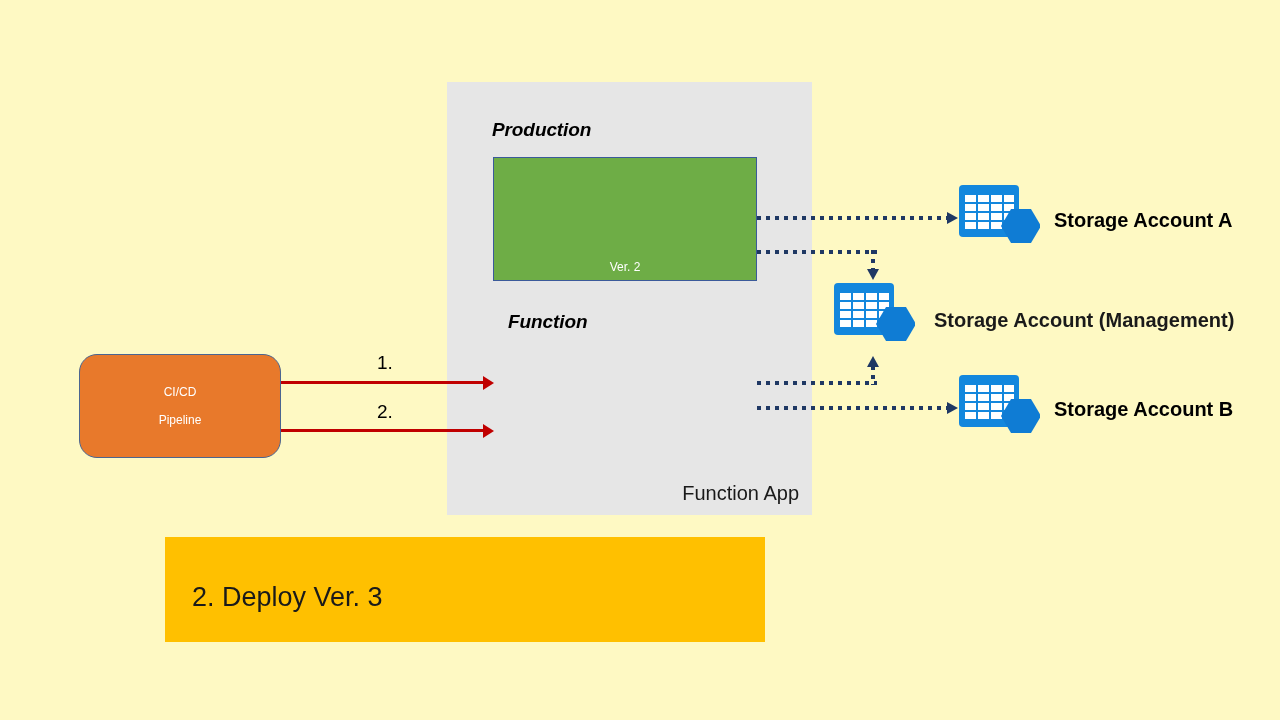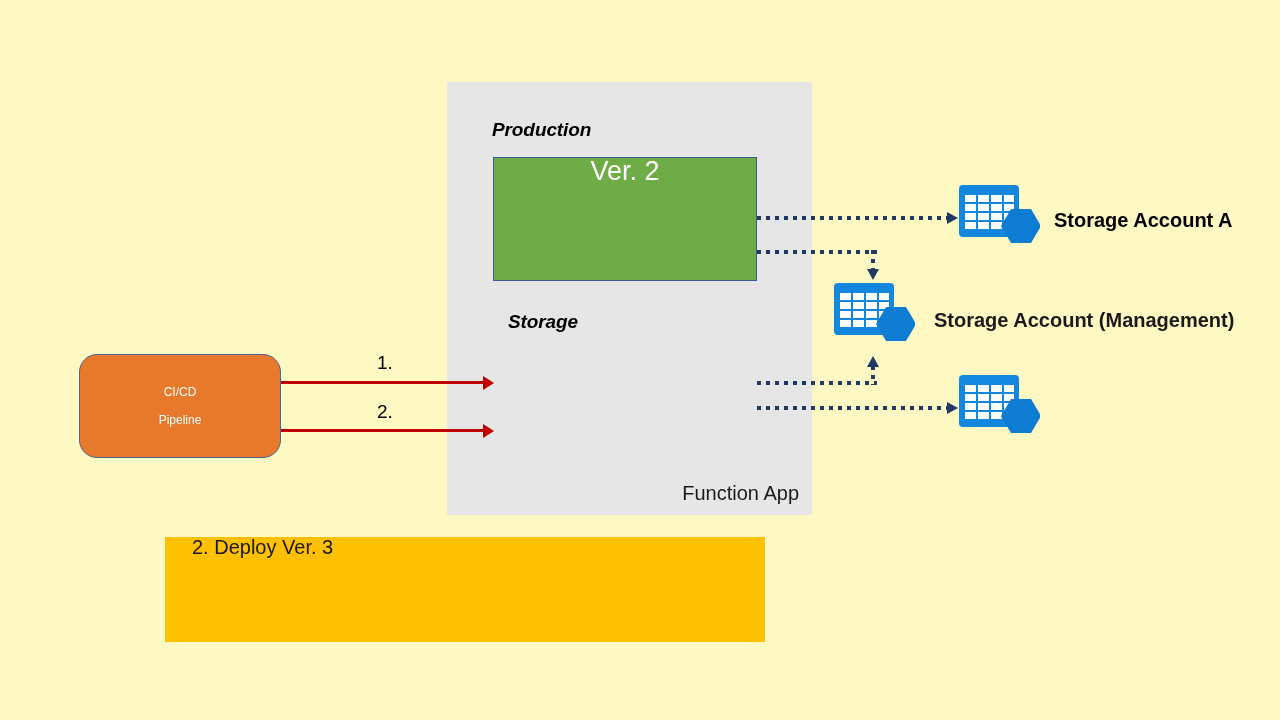--- a/index.html
+++ b/index.html
@@ -48,24 +48,24 @@
     letter-spacing: -0.1px;
   }
   #production-label { left: 492px; top: 118px; }
   #staging-label    { left: 508px; top: 310px; }
 
   
   .version-box {
     border: 1px solid #3b5a9a;
     box-sizing: border-box;
     display: flex;
-    align-items: flex-start;
+    align-items: flex-end;
     justify-content: center;
     color: #ffffff;
-    font-size: 27px;
+    font-size: 12px;
     line-height: 26px;
   }
   #production-version-box {
     left: 493px; top: 157px;
     width: 264px; height: 124px;
     background: #6EAD46;
   }
   #staging-version-box {
     left: 493px; top: 345px;
     width: 264px; height: 124px;
@@ -157,40 +157,40 @@
     font-weight: bold;
   }
 
   
   #deploy-banner {
     left: 165px; top: 537px;
     width: 600px; height: 105px;
     background: #FFC000;
   }
   #deploy-banner-text {
-    left: 192px; top: 534px;
-    font-size: 20px;
+    left: 192px; top: 584px;
+    font-size: 27px;
     color: #1a1a1a;
     line-height: 26px;
   }
 </style>
 </head>
 <body>
 
 <div id="canvas">
 
   <div class="abs" id="function-app-container"></div>
 
   <div class="abs slot-label" id="production-label">Production</div>
 
   <div class="abs version-box" id="production-version-box">
     <span>Ver. 2</span>
   </div>
 
-  <div class="abs slot-label" id="staging-label">Storage</div>
+  <div class="abs slot-label" id="staging-label">Function</div>
 
 
   <div class="abs" id="function-app-label">Function App</div>
 
   <div class="abs" id="cicd-pipeline-box">
     <span>CI/CD</span>
     <span>Pipeline</span>
   </div>
 
   <div class="abs step-number" style="left:377px; top:351px;">1.</div>
@@ -284,17 +284,18 @@
         <rect x="33" y="29" width="11" height="7"></rect>
         <rect x="46" y="29" width="10" height="7"></rect>
         <rect x="7" y="38" width="11" height="7"></rect>
         <rect x="20" y="38" width="11" height="7"></rect>
         <rect x="33" y="38" width="11" height="7"></rect>
         <rect x="46" y="38" width="10" height="7"></rect>
       </g>
       <polygon points="53,25 73,25 83,42 73,59 53,59 43,42" fill="#0f7cd4"></polygon>
     </svg>
   </div>
+  <div class="abs storage-label-bold" style="left:1054px; top:396px;">Storage Account B</div>
 
   <div class="abs" id="deploy-banner"></div>
   <div class="abs" id="deploy-banner-text">2. Deploy Ver. 3</div>
 
 </div>
 
 </body></html>

